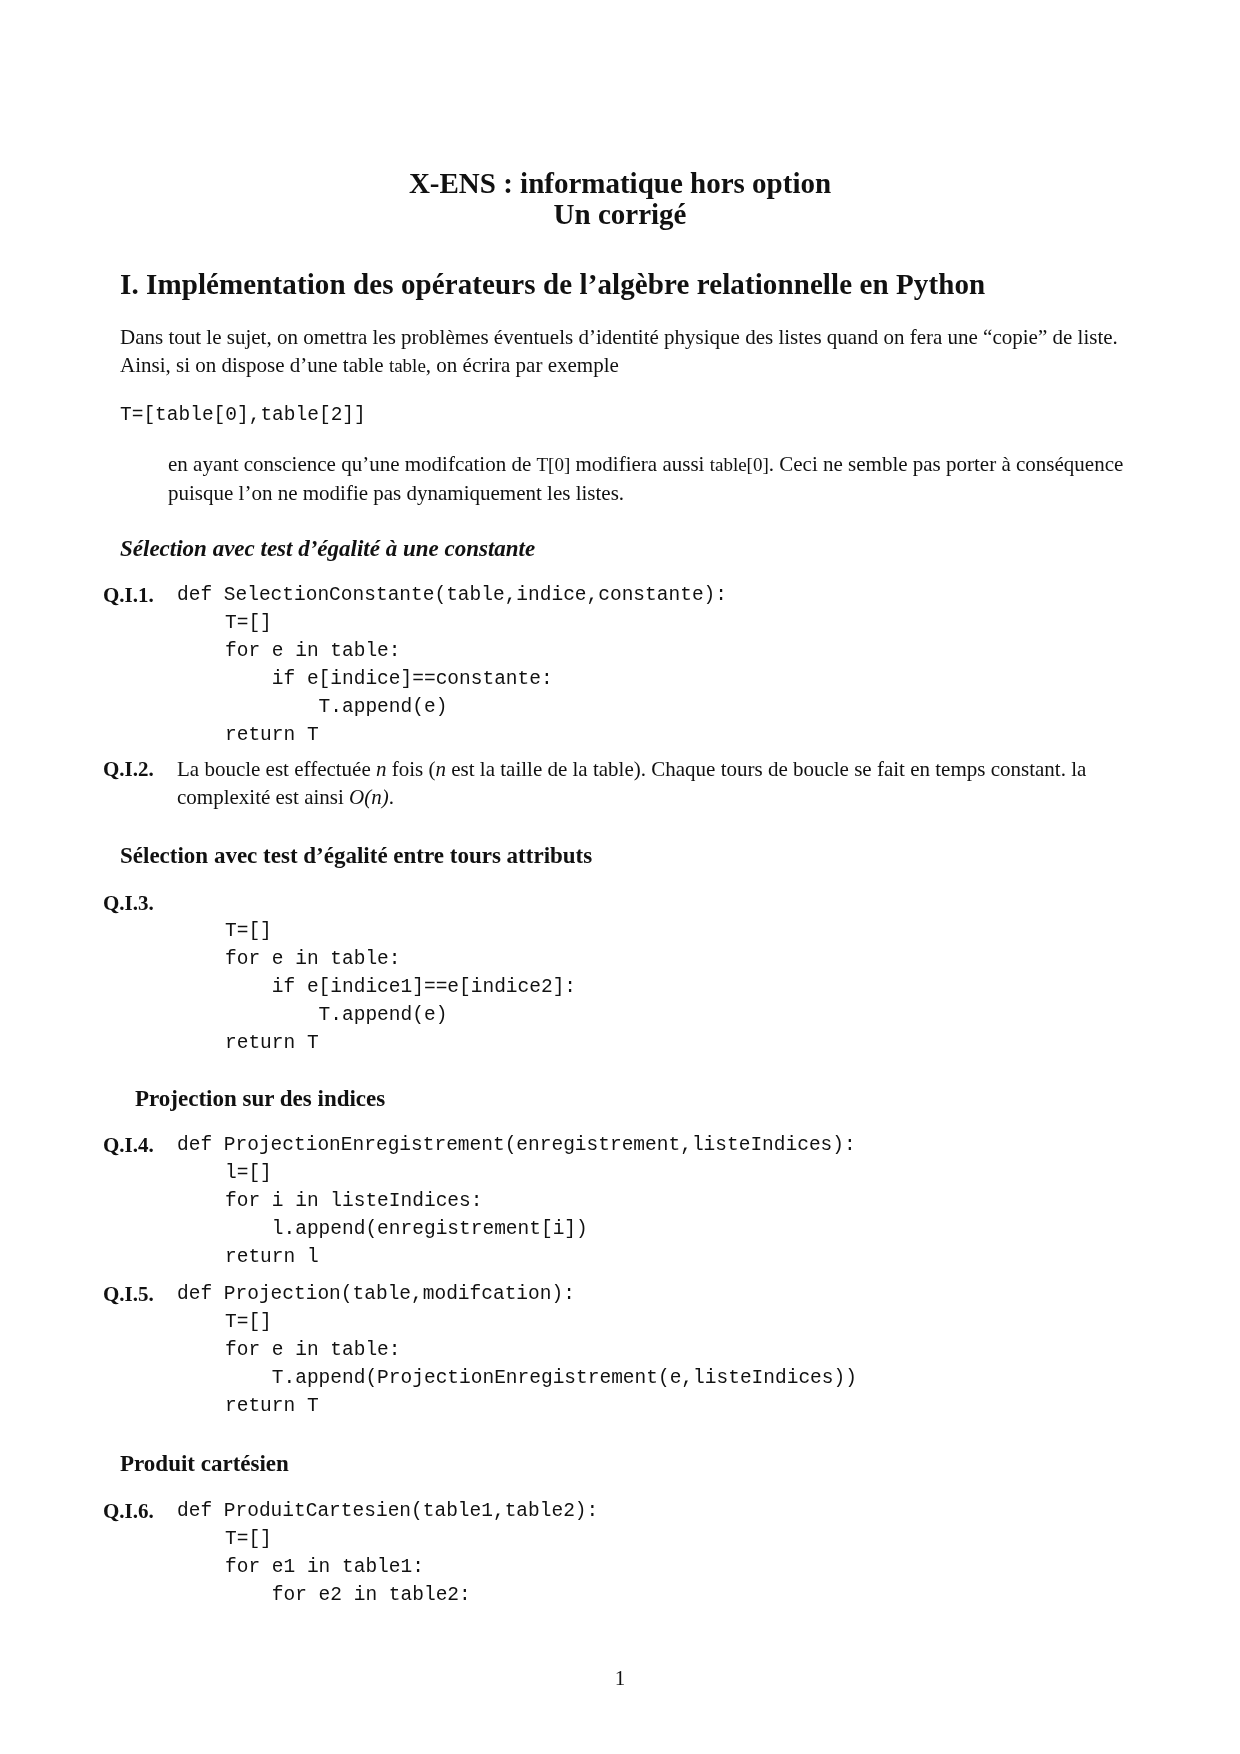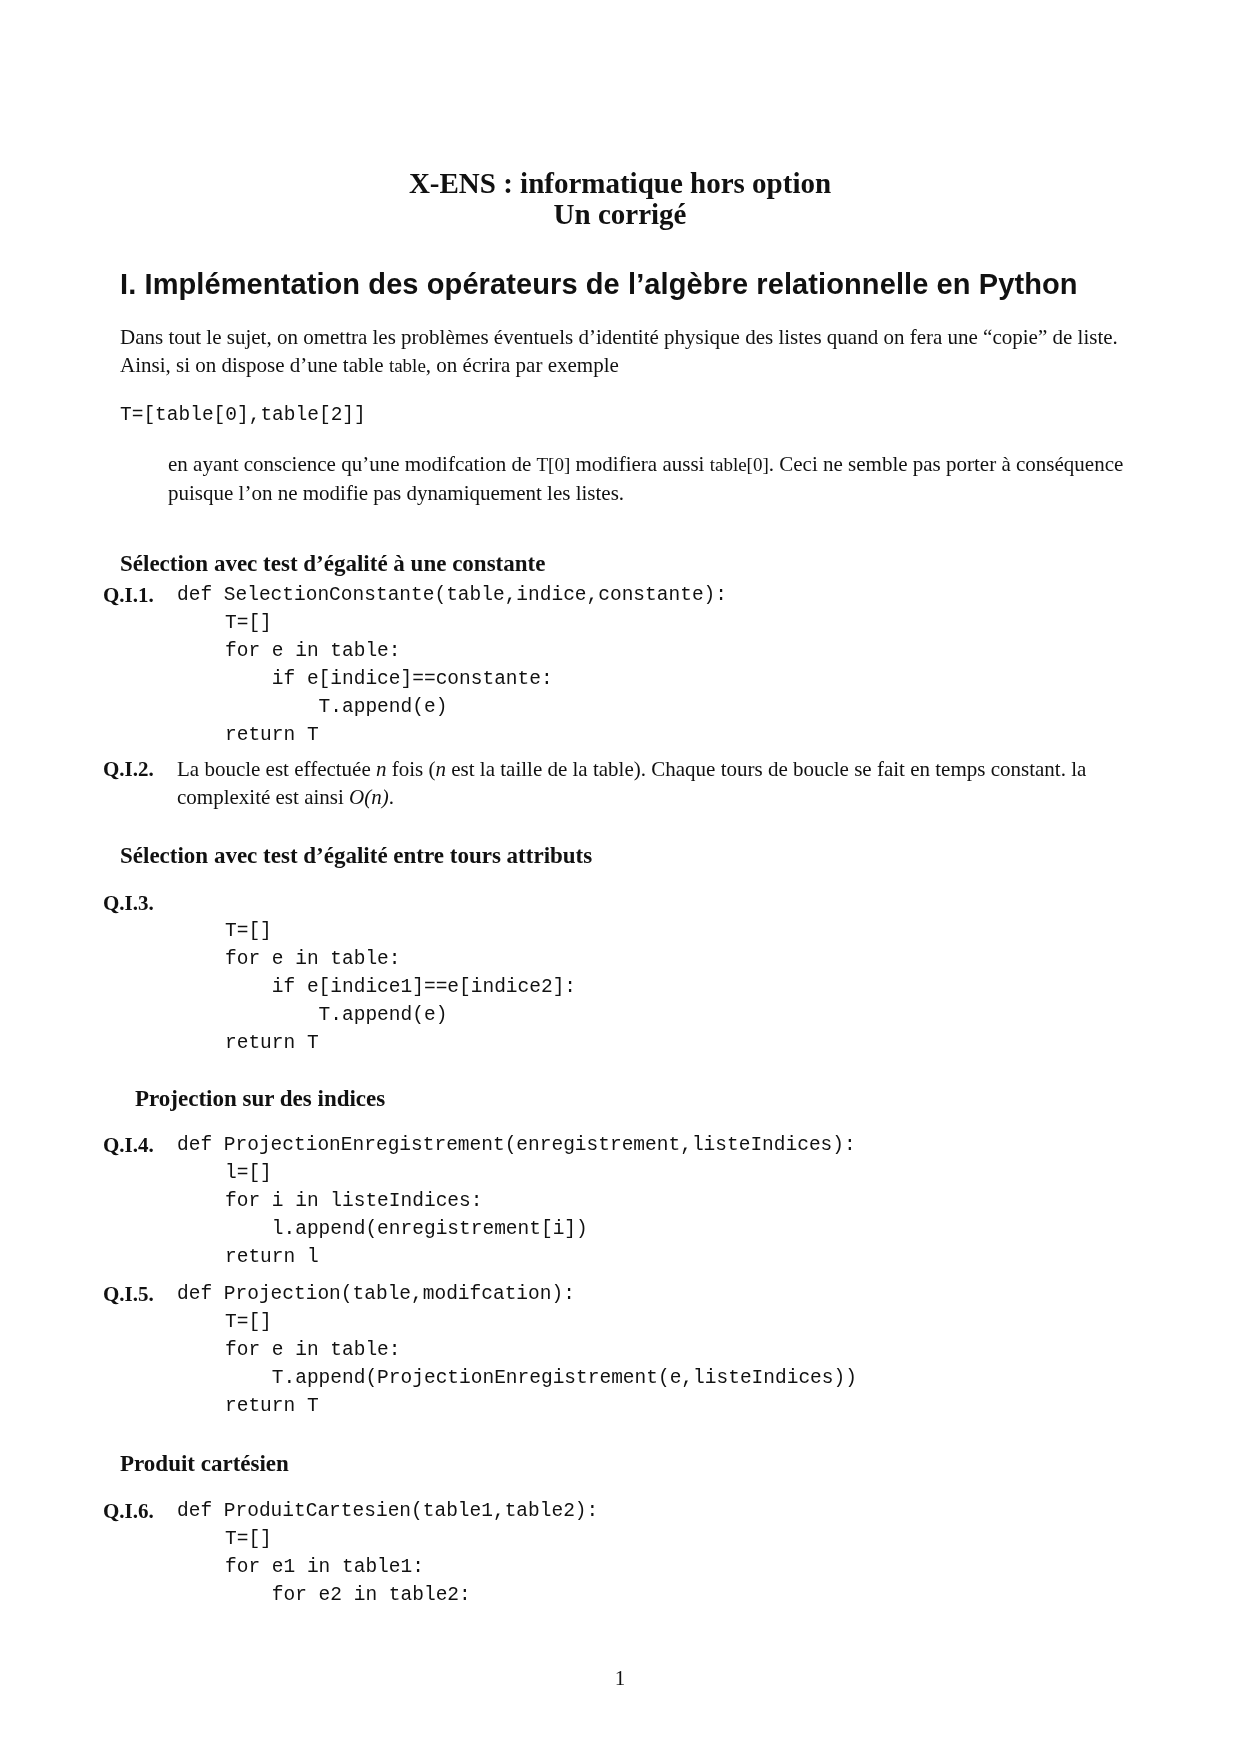--- a/index.html
+++ b/index.html
@@ -1,19 +1,19 @@
 <!DOCTYPE html>
 <html><head>
 <meta charset="utf-8">
 <style>
   html, body { margin: 0; padding: 0; background: #ffffff; }
   body { width: 1240px; height: 1754px; position: relative; color: #111; font-family: "DejaVu Serif", "Liberation Serif", serif; overflow: hidden; }
   .page { position: absolute; left: 0; top: 0; width: 1222px; height: 1754px; }
   .title-block { position: absolute; top: 168px; left: 0; width: 1240px; text-align: center; font-family: "Liberation Serif", serif; font-weight: bold; font-size: 29px; line-height: 31px; }
-  .section-title { position: absolute; left: 120px; top: 268px; font-family: Liberation Sans, sans-serif; font-weight: bold; font-size: 29px; letter-spacing: 0.1px; }
+  .section-title { position: absolute; left: 120px; top: 268px; font-family: Liberation Serif, serif; font-weight: bold; font-size: 29px; letter-spacing: 0.1px; }
   .para { position: absolute; left: 120px; width: 1010px; font-family: "Liberation Serif", serif; font-size: 21px; line-height: 28px; }
   .mono { font-family: Liberation Serif, serif; font-size: 19px; }
   .code-line { position: absolute; font-family: "Liberation Mono", "DejaVu Sans Mono", monospace; font-size: 19.5px; white-space: pre; }
   .subsec { position: absolute; left: 120px; font-family: "Liberation Serif", serif; font-weight: bold; font-size: 23px; }
   .qlabel { position: absolute; left: 103px; font-family: "Liberation Serif", serif; font-weight: bold; font-size: 21px; }
   .qtext { position: absolute; left: 177px; width: 960px; font-family: "Liberation Serif", serif; font-size: 21px; line-height: 28px; }
   .pagenum { position: absolute; top: 1666px; left: 0; width: 1240px; text-align: center; font-family: "Liberation Serif", serif; font-size: 21px; }
   i.math { font-family: "Liberation Serif", serif; font-style: italic; }
 </style>
 </head>
@@ -31,21 +31,21 @@
   <div class="para" style="top:323px;">
     <span>Dans tout le sujet, on omettra les problèmes éventuels d’identité physique des listes quand on fera une “copie” de liste. Ainsi, si on dispose d’une table </span><span class="mono">table</span><span>, on écrira par exemple</span>
   </div>
 
   <div class="code-line" style="left:120px; top:404px;">T=[table[0],table[2]]</div>
 
   <div class="para" style="top:450px;margin-left:48px;">
     <span>en ayant conscience qu’une modifcation de </span><span class="mono">T[0]</span><span> modifiera aussi </span><span class="mono">table[0]</span><span>. Ceci ne semble pas porter à conséquence puisque l’on ne modifie pas dynamiquement les listes.</span>
   </div>
 
-  <div class="subsec" style="top:551px;">Sélection avec test d’égalité à une constante</div>
+  <div class="subsec" style="top:536px;font-style:italic;">Sélection avec test d’égalité à une constante</div>
 
   <div class="qlabel" style="top:583px;">Q.I.1.</div>
   <div class="code-line" style="left:177px; top:584px;">def SelectionConstante(table,indice,constante):</div>
   <div class="code-line" style="left:225px; top:612px;">T=[]</div>
   <div class="code-line" style="left:225px; top:640px;">for e in table:</div>
   <div class="code-line" style="left:225px; top:668px;">    if e[indice]==constante:</div>
   <div class="code-line" style="left:225px; top:696px;">        T.append(e)</div>
   <div class="code-line" style="left:225px; top:724px;">return T</div>
 
   <div class="qlabel" style="top:757px;">Q.I.2.</div>

